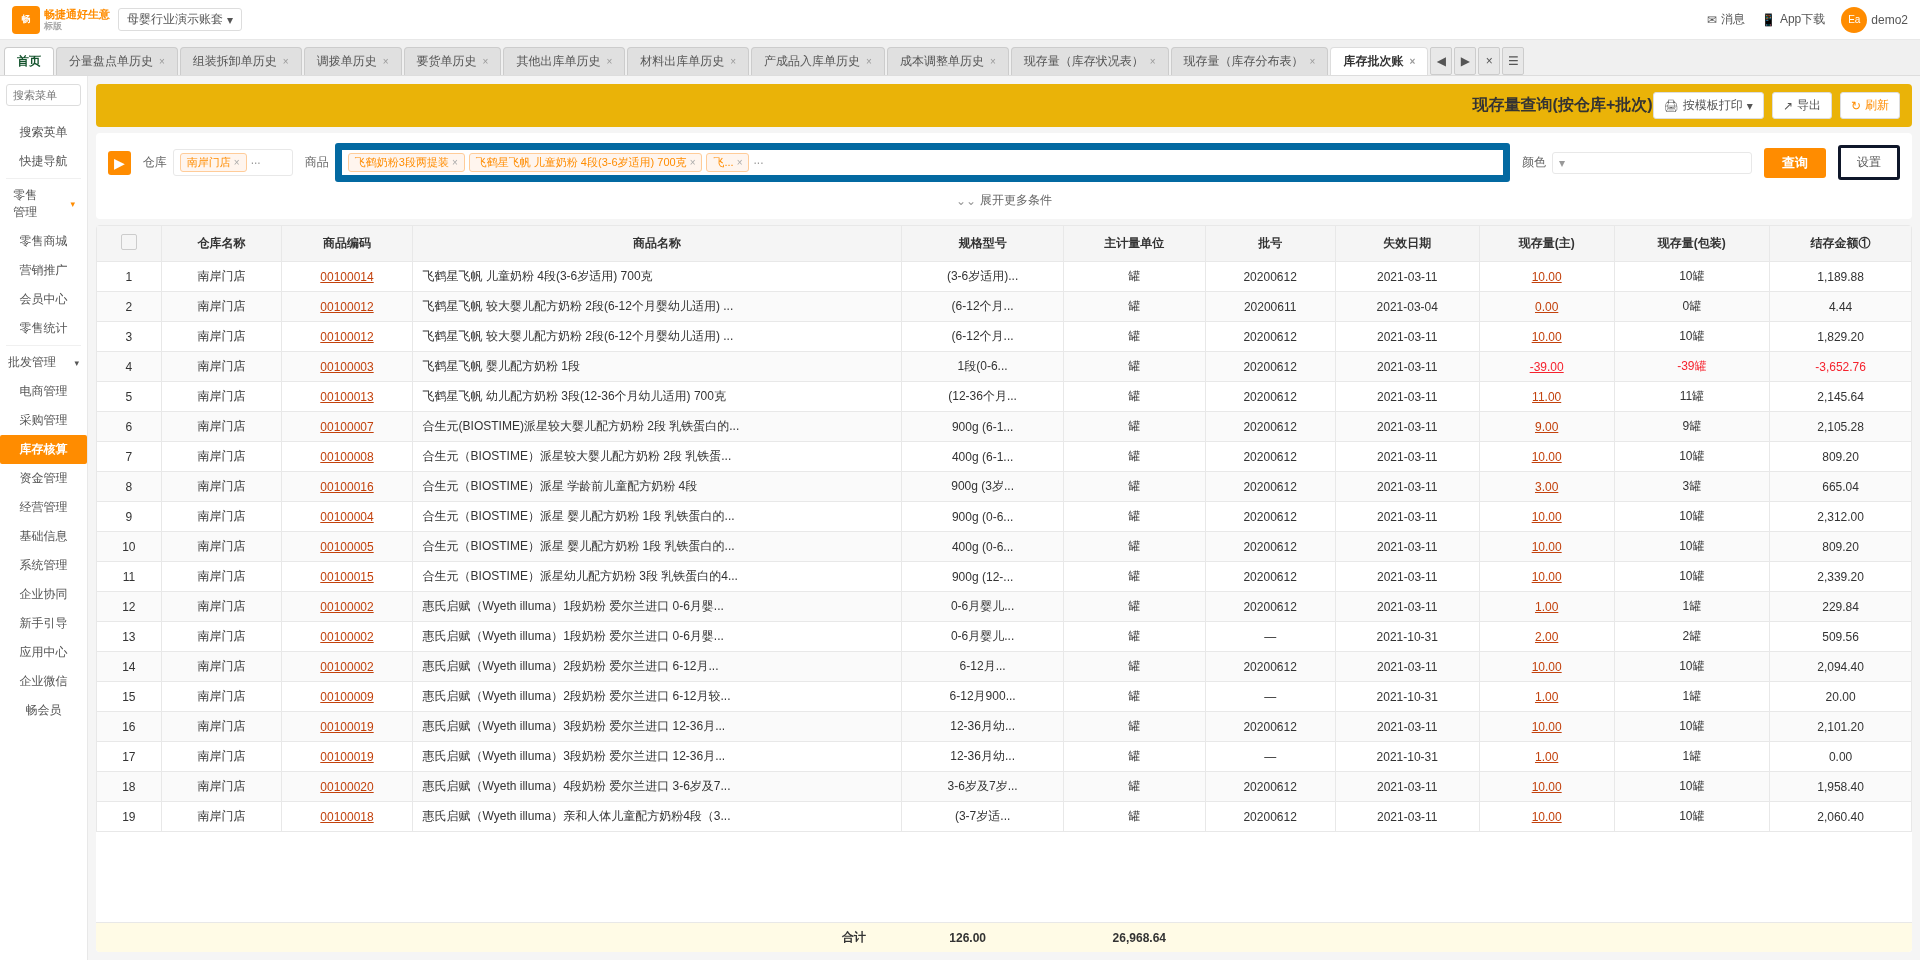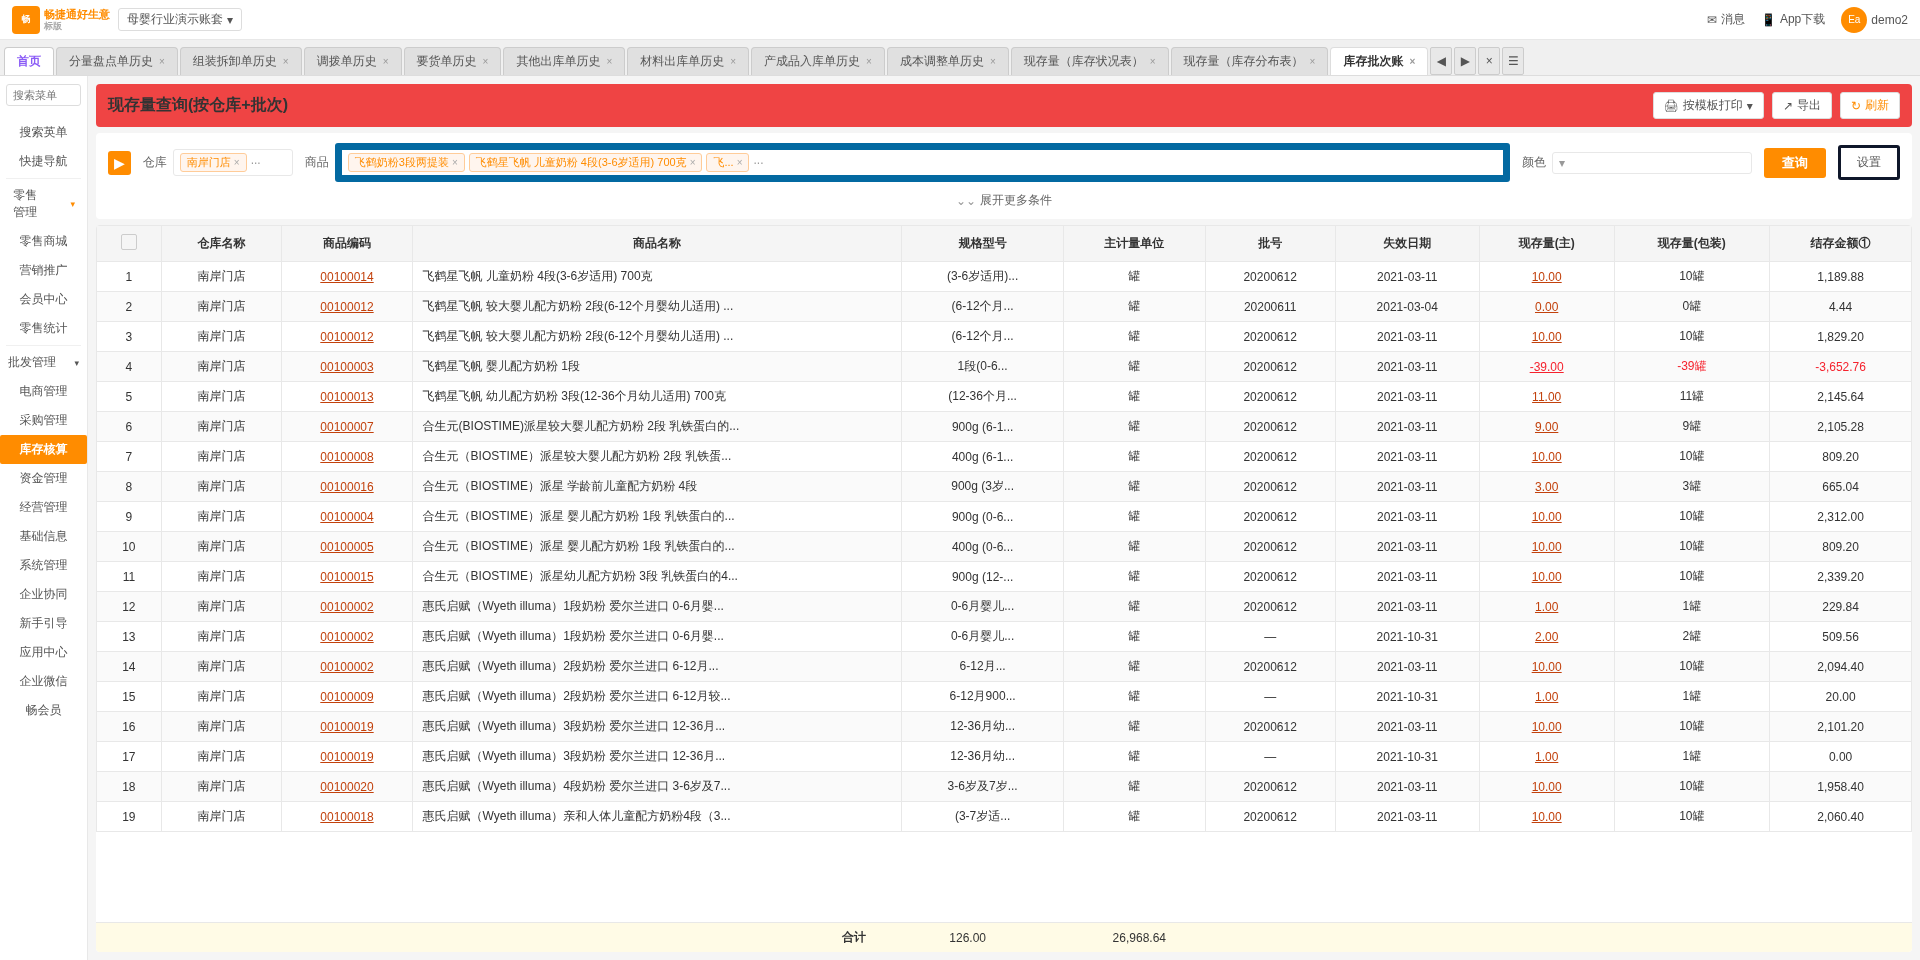--- a/index.html
+++ b/index.html
@@ -49,21 +49,21 @@
       margin-right: 2px;
       white-space: nowrap;
       color: #555;
     }
     .tab-item.active {
       background: #fff;
       color: #333;
       font-weight: bold;
       border-color: #ddd;
     }
-    .tab-item.home { background: #fff; color: #8b5cf6; font-weight: bold; }
+    .tab-item.home { background: #fff; color: #14532d; font-weight: bold; }
     .tab-close { color: #999; font-size: 10px; cursor: pointer; }
     .tab-nav-btn { width: 22px; height: 28px; display: flex; align-items: center; justify-content: center; cursor: pointer; background: #e8e8e8; border: 1px solid #ccc; border-radius: 2px; margin-right: 2px; color: #555; font-size: 12px; }
 
     
     .main-layout { display: flex; height: calc(100vh - 76px); }
 
     
     .sidebar {
       width: 88px;
       background: #fff;
@@ -91,25 +91,25 @@
       border-radius: 2px;
     }
     .sidebar-item.active { background: #ff8c00; color: white; font-weight: bold; }
     .sidebar-divider { height: 1px; background: #f0f0f0; margin: 2px 6px; }
 
     
     .content-area { flex: 1; display: flex; flex-direction: column; overflow: hidden; background: #f5f5f5; padding: 8px; }
 
     
     .page-header {
-      background: #ef4444;
+      background: #eab308;
       padding: 8px 12px;
       display: flex;
       align-items: center;
-      justify-content: space-between;
+      justify-content: flex-end;
       margin-bottom: 6px;
       border-radius: 4px;
     }
     .page-title { font-size: 16px; font-weight: bold; color: #333; }
     .page-actions { display: flex; align-items: center; gap: 8px; }
     .btn-template { display: flex; align-items: center; gap: 4px; font-size: 12px; color: #555; border: 1px solid #ddd; padding: 4px 10px; border-radius: 3px; cursor: pointer; background: #fff; }
     .btn-export { display: flex; align-items: center; gap: 4px; font-size: 12px; color: #555; border: 1px solid #ddd; padding: 4px 10px; border-radius: 3px; cursor: pointer; background: #fff; }
     .btn-refresh { display: flex; align-items: center; gap: 4px; font-size: 12px; color: #ff8c00; border: 1px solid #ddd; padding: 4px 10px; border-radius: 3px; cursor: pointer; background: #fff; }
 
     
@@ -164,21 +164,21 @@
     .data-table .td-underline { text-decoration: underline; cursor: pointer; color: #c2410c; }
     .data-table .td-red { color: #f5222d; text-decoration: underline; cursor: pointer; }
     .table-footer {
       background: #fffbe6;
       border-top: 1px solid #e8e8e8;
       padding: 6px 10px;
       display: flex;
       align-items: center;
     }
     .table-footer-label { font-weight: bold; color: #333; width: 100px; text-align: center; }
-    .table-footer-value { font-weight: normal; color: #333; }
+    .table-footer-value { font-weight: bold; color: #333; }
 
     .scrollbar-area { overflow-y: auto; flex: 1; }
 
     .checkbox-cell { width: 16px; height: 16px; border: 1px solid #ccc; border-radius: 2px; display: inline-block; }
     .row-num { color: #999; }
   </style>
 </head>
 <body>
 
 <div class="top-bar">

